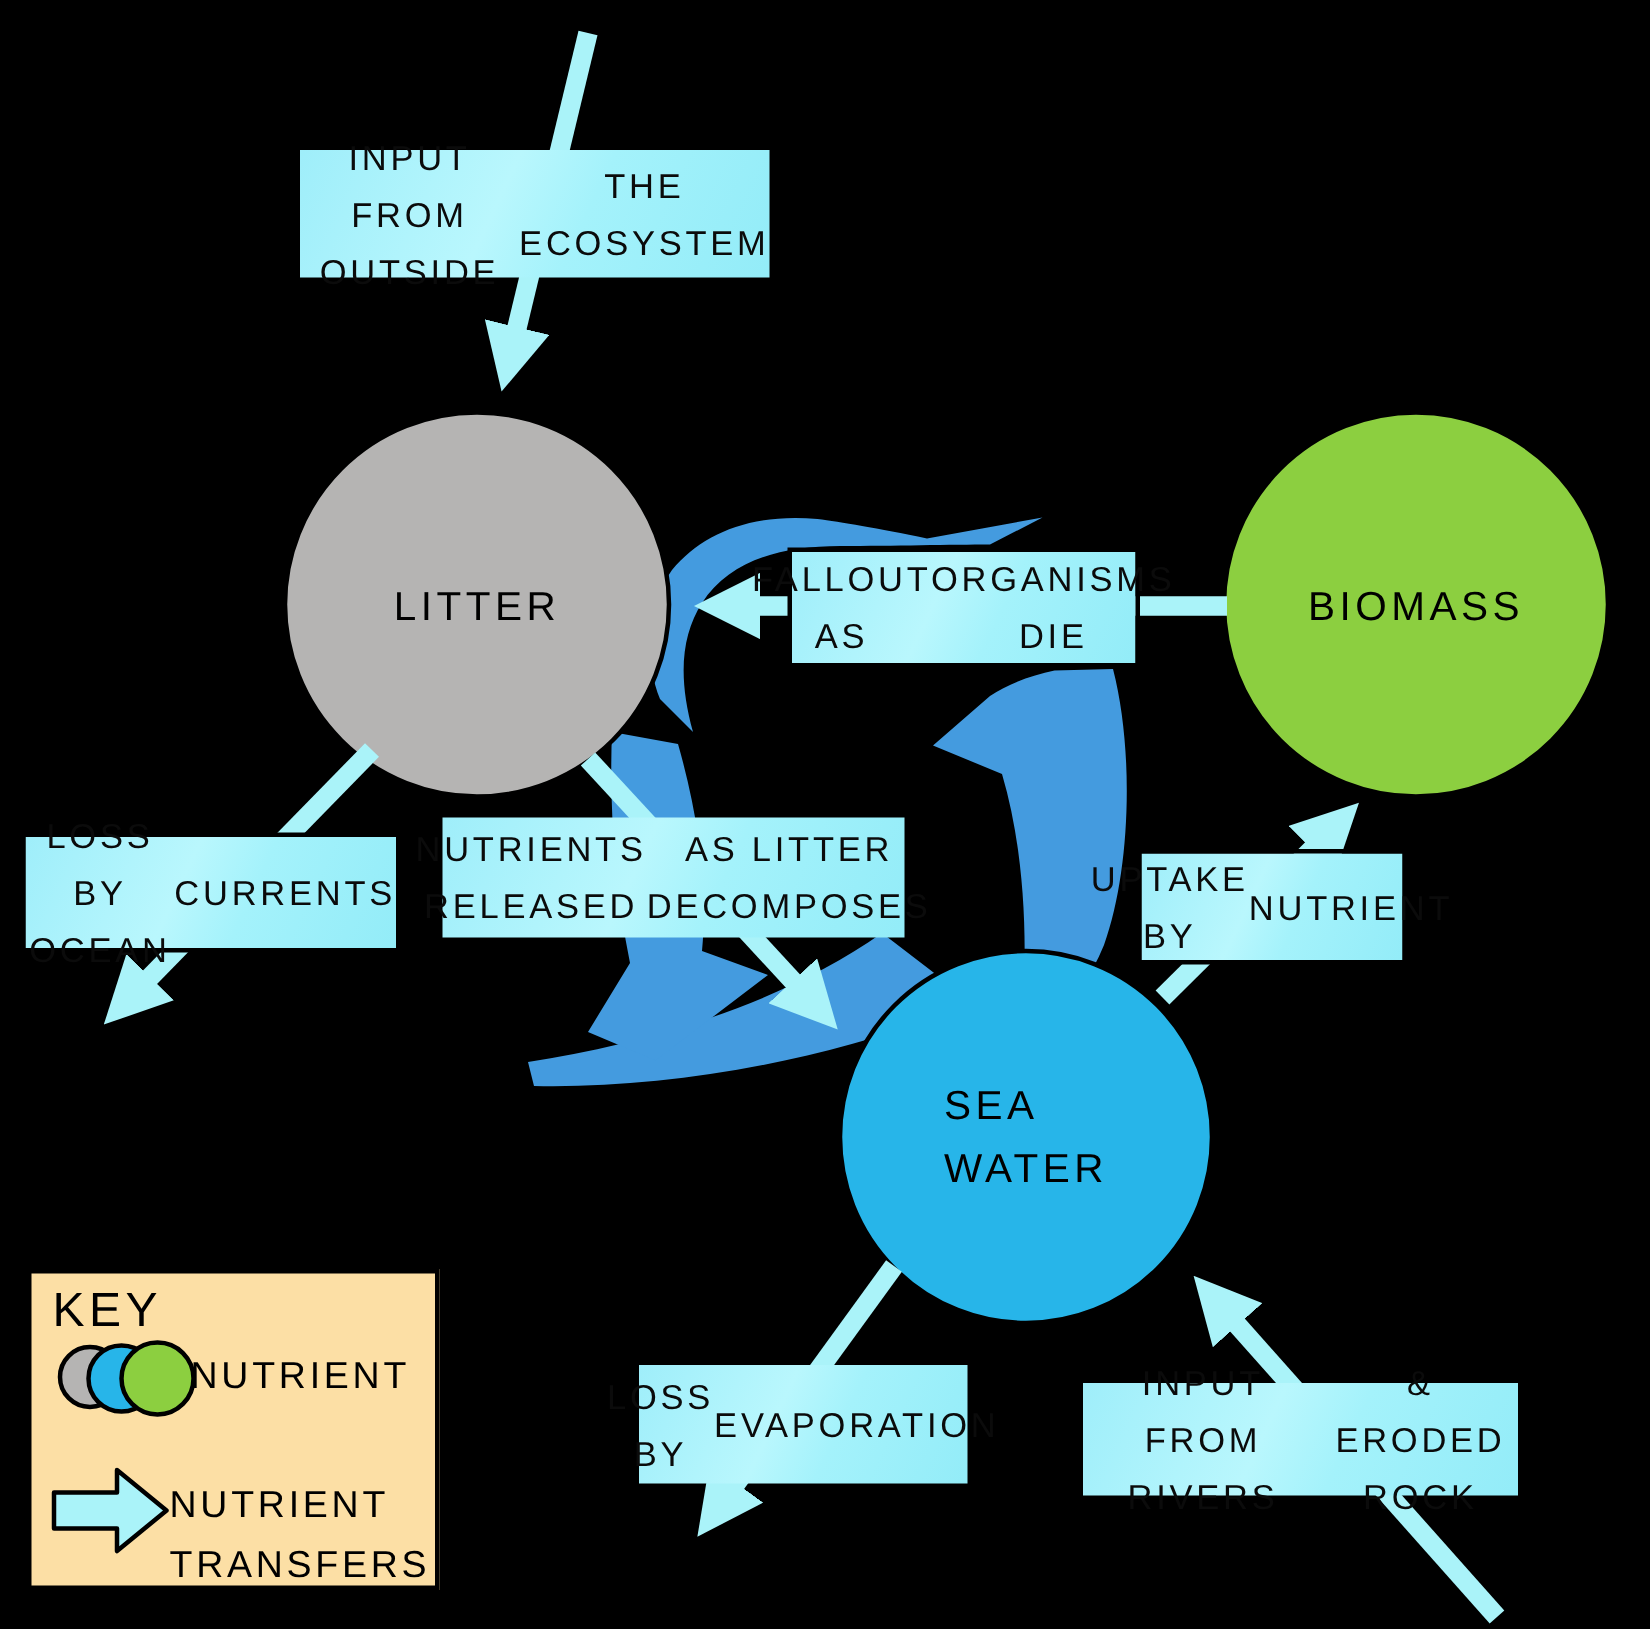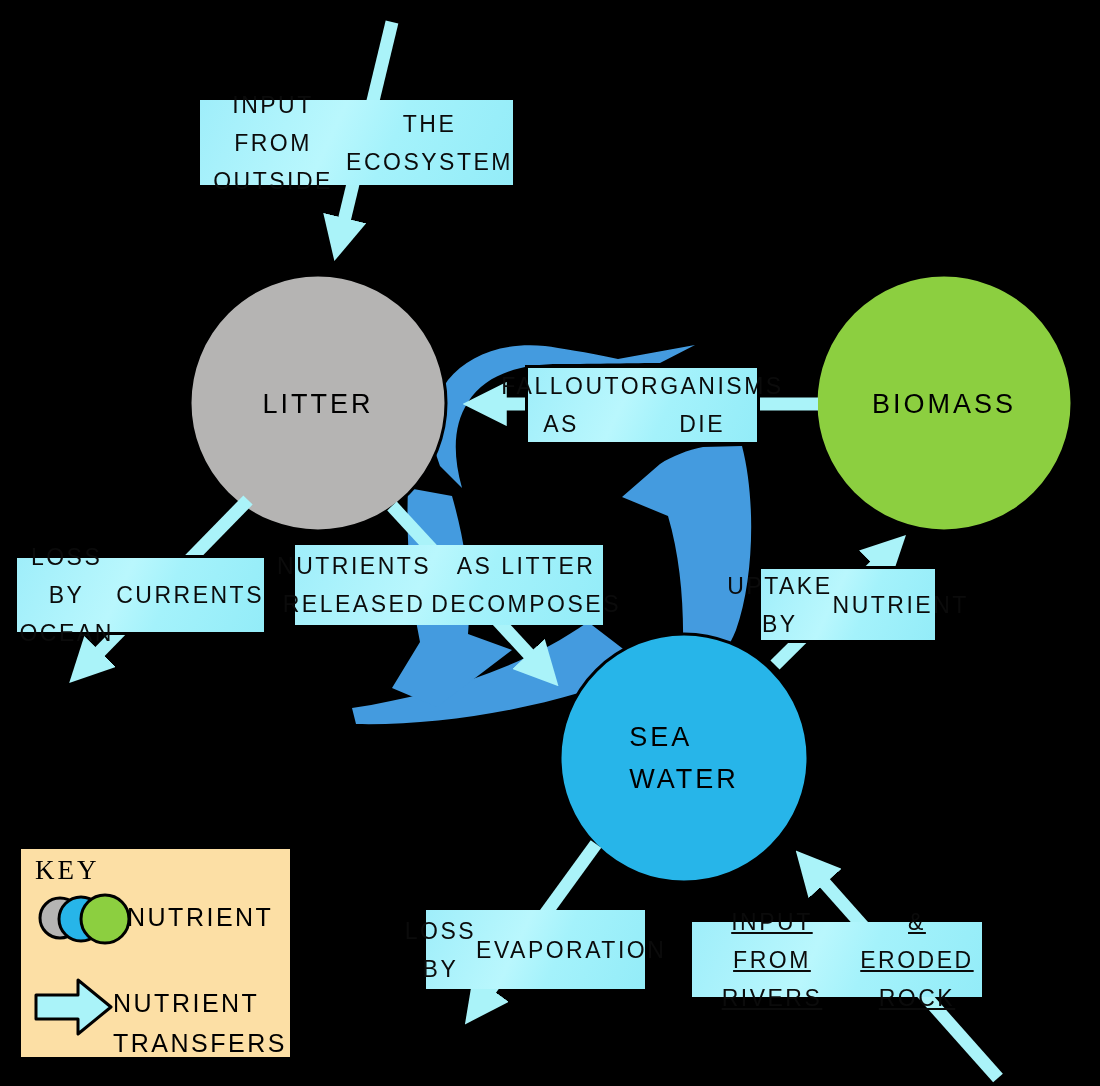--- a/index.html
+++ b/index.html
@@ -26,40 +26,40 @@
     background:linear-gradient(115deg,#9feefa 0%,#b9f7fd 42%,#a4f2fb 60%,#93ecf8 100%);
   }
   .bordered{border:3px solid #000;}
 
   #lb-input-outside{left:200px;top:100px;width:313px;height:85px;}
   #lb-fallout{left:525px;top:365px;width:235px;height:80px;}
   #lb-nutrients{left:295px;top:545px;width:308px;height:80px;}
   #lb-ocean{left:14px;top:555px;width:253px;height:80px;}
   #lb-uptake{left:758px;top:566px;width:180px;height:77px;}
   #lb-evap{left:426px;top:898px;width:219px;height:79px;margin-top:12px;}
-  #lb-rivers{left:692px;top:922px;width:290px;height:75px;text-decoration:underline;}
+  #lb-rivers{left:722px;top:922px;width:290px;height:75px;}
 
   .node-label{
     position:absolute;z-index:2;
     transform:translate(-50%,-50%);
     color:#000;font-size:27px;line-height:42px;
     letter-spacing:3px;text-align:left;white-space:nowrap;
   }
   #nl-litter{left:318px;top:404px;}
   #nl-biomass{left:944px;top:404px;}
   #nl-seawater{left:684px;top:758px;}
 
   #key-box{
     position:absolute;z-index:2;
     left:18px;top:846px;width:275px;height:214px;
     box-sizing:border-box;border:3px solid #000;
   }
   #key-title{
     position:absolute;left:14px;top:6px;
-    font-size:27px;letter-spacing:3px;color:#000;font-family:Liberation Serif, serif;
+    font-size:32px;letter-spacing:3px;color:#000;
   }
   #key-icons{position:absolute;left:0;top:0;}
   .key-text{
     position:absolute;color:#000;
     font-size:25px;line-height:40px;letter-spacing:2.5px;white-space:nowrap;
   }
   #key-stores-text{left:106px;top:48px;}
   #key-transfers-text{left:92px;top:134px;}
 </style>
 </head>

